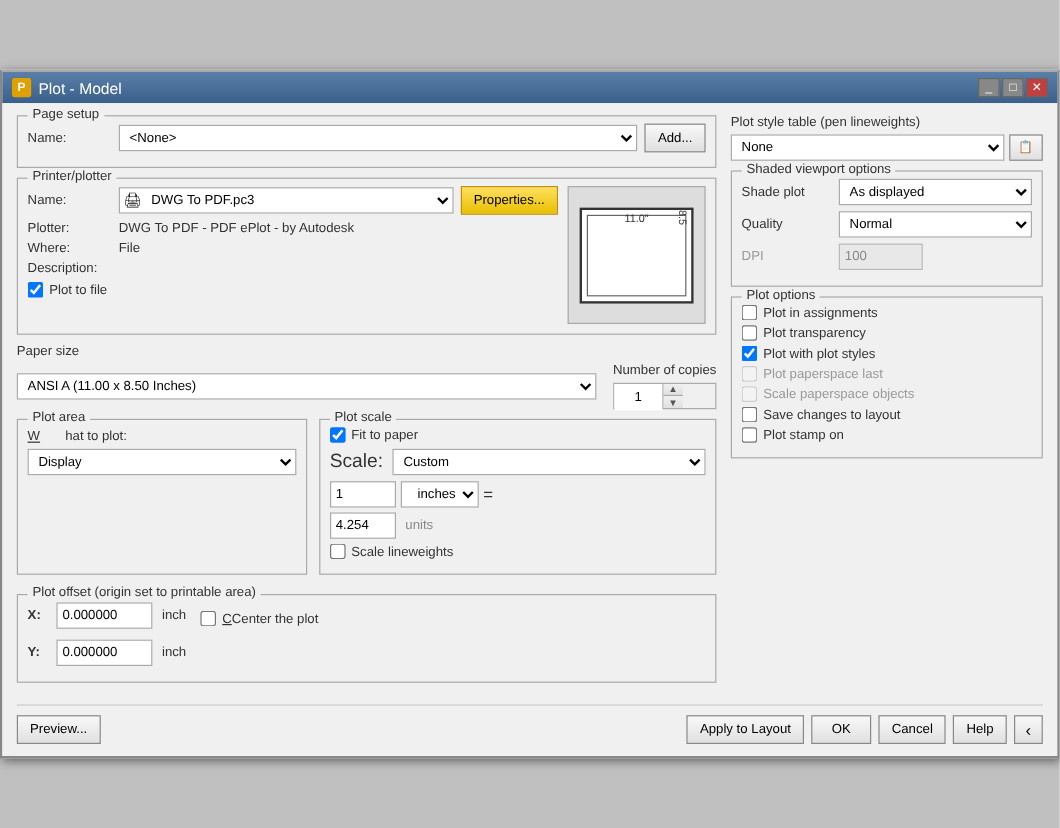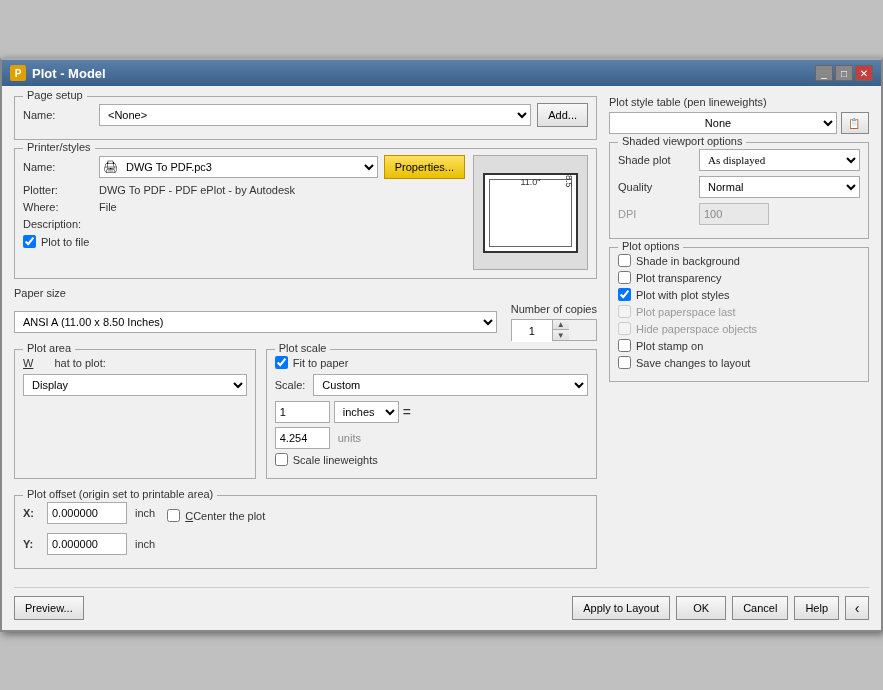--- a/index.html
+++ b/index.html
@@ -40,21 +40,21 @@
       border-radius: 2px;
       display: flex;
       align-items: center;
       justify-content: center;
       font-size: 10px;
       color: white;
       font-weight: bold;
     }
     .title-text {
       font-size: 13px;
-      font-weight: bold;
+      font-weight: normal;
     }
     .title-controls {
       display: flex;
       gap: 2px;
     }
     .title-btn {
       width: 18px;
       height: 16px;
       background: #888;
       border: 1px solid #666;
@@ -335,20 +335,21 @@
     .scale-row {
       display: flex;
       align-items: center;
       gap: 4px;
     }
     .scale-input {
       width: 55px;
     }
     .scale-unit-select {
       width: 65px;
+      text-align: right;
     }
     .equals-sign {
       font-size: 14px;
       color: #333;
     }
     .units-label {
       font-size: 11px;
       color: #888;
     }
     .disabled-text {
@@ -392,21 +393,21 @@
           <div class="page-setup-row">
             <span class="row-label">Name:</span>
             <select class="name-select">
               <option>&lt;None&gt;</option>
             </select>
             <button class="btn">Add...</button>
           </div>
         </div>
 
         <div class="group-box">
-          <span class="group-title">Printer/styles</span>
+          <span class="group-title">Printer/plotter</span>
           <div class="printer-info-row">
             <div class="printer-info-left">
               <div class="row">
                 <span class="row-label">Name:</span>
                 <div class="printer-select-wrap">
                   <span class="printer-icon">🖨</span>
                   <select class="printer-select">
                     <option>DWG To PDF.pc3</option>
                   </select>
                 </div>
@@ -467,21 +468,21 @@
             </select>
           </div>
 
           <div class="group-box" style="flex:1.4;">
             <span class="group-title">Plot scale</span>
             <div class="fit-to-paper-row">
               <input type="checkbox" id="fitToPaper" checked="" style="">
               <label for="fitToPaper" class="checkbox-label">Fit to paper</label>
             </div>
             <div class="row">
-              <span style="font-size:11px;color:#333;margin-right:2px;">Scale:</span>
+              <span style="font-size:16px;color:#333;margin-right:2px;">Scale:</span>
               <select style="flex:1;">
                 <option>Custom</option>
               </select>
             </div>
             <div class="scale-row" style="margin-bottom:4px;">
               <input type="text" class="scale-input" value="1" style="width: 55px; border: 1px solid rgb(170, 170, 170); height: 22px; padding: 2px 4px;">
               <select class="scale-unit-select" style="width:65px;">
                 <option>inches</option>
                 <option>mm</option>
               </select>
@@ -520,76 +521,76 @@
           </div>
         </div>
 
       </div>
 
       <div class="right-col">
 
         <div style="margin-bottom:8px;">
           <div class="section-label">Plot style table (pen lineweights)</div>
           <div style="display:flex;gap:4px;align-items:center;">
-            <select style="flex:1;text-align:center;">
+            <select style="flex:1;">
               <option>None</option>
             </select>
             <div class="pen-assign-btn">📋</div>
           </div>
         </div>
 
         <div class="group-box">
           <span class="group-title">Shaded viewport options</span>
           <div class="row" style="margin-bottom:5px;">
             <span style="font-size:11px;color:#333;width:75px;flex-shrink:0;">Shade plot</span>
-            <select style="flex:1;font-family:Liberation Serif, serif;">
+            <select style="flex:1;">
               <option>As displayed</option>
             </select>
           </div>
           <div class="row" style="margin-bottom:5px;">
             <span style="font-size:11px;color:#333;width:75px;flex-shrink:0;">Quality</span>
             <select style="flex:1;">
               <option>Normal</option>
             </select>
           </div>
           <div class="row">
             <span style="font-size:11px;color:#999;width:75px;flex-shrink:0;">DPI</span>
             <input type="text" class="dpi-input disabled-input" style="width: 70px; background: rgb(232, 232, 232); border: 1px solid rgb(187, 187, 187); height: 22px; padding: 2px 4px;" readonly="" value="100">
           </div>
         </div>
 
         <div class="group-box">
           <span class="group-title">Plot options</span>
           <div class="checkbox-row">
             <input type="checkbox" id="plotBg" style="">
-            <label for="plotBg" class="checkbox-label">Shade in background</label>
+            <label for="plotBg" class="checkbox-label">Plot in assignments</label>
           </div>
           <div class="checkbox-row">
             <input type="checkbox" id="plotTrans" style="">
             <label for="plotTrans" class="checkbox-label">Plot transparency</label>
           </div>
           <div class="checkbox-row">
             <input type="checkbox" id="plotStyles" checked="" style="">
             <label for="plotStyles" class="checkbox-label">Plot with plot styles</label>
           </div>
           <div class="checkbox-row">
             <input type="checkbox" id="plotPsLast" disabled="" style="">
             <label for="plotPsLast" class="checkbox-label disabled-text">Plot paperspace last</label>
           </div>
           <div class="checkbox-row">
             <input type="checkbox" id="hidePsObj" disabled="" style="">
-            <label for="hidePsObj" class="checkbox-label disabled-text">Hide paperspace objects</label>
+            <label for="hidePsObj" class="checkbox-label disabled-text">Scale paperspace objects</label>
+          </div>
+          <div class="checkbox-row">
+            <input type="checkbox" id="saveChanges" style="">
+            <label for="saveChanges" class="checkbox-label">Save changes to layout</label>
           </div>
           <div class="checkbox-row">
             <input type="checkbox" id="plotStamp" style="">
             <label for="plotStamp" class="checkbox-label">Plot stamp on</label>
-          </div>
-          <div class="checkbox-row">
-            <input type="checkbox" id="saveChanges" style="">
-            <label for="saveChanges" class="checkbox-label">Save changes to layout</label>
           </div>
         </div>
 
 
       </div>
     </div>
 
     <div class="bottom-btns">
       <div style="display:flex;gap:6px;">
         <button class="btn">Preview...</button>

